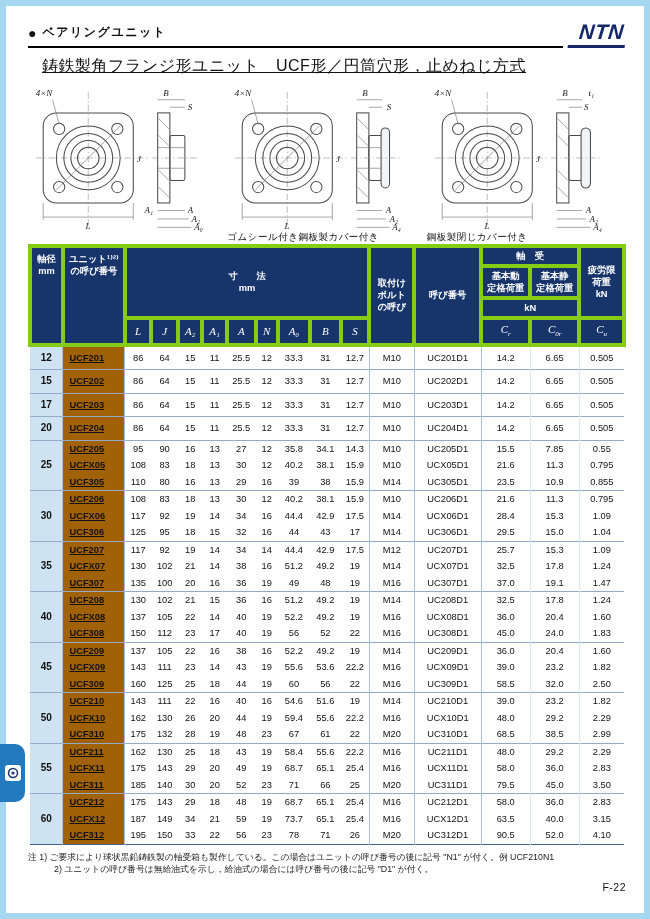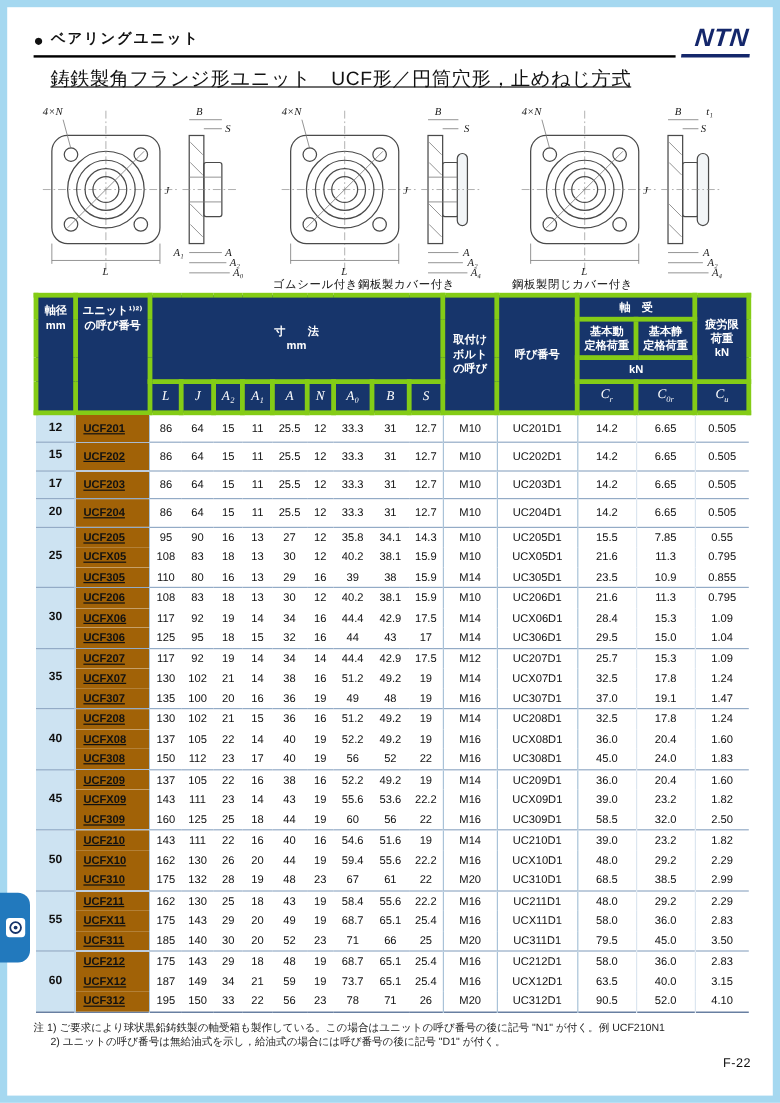--- a/index.html
+++ b/index.html
@@ -43,21 +43,21 @@
   tbody td.size{background:#cde3f2;font-weight:bold;font-size:10px;vertical-align:middle;}
   tbody td.unit{background:#a16207;font-weight:bold;text-align:left;padding-left:6px;text-decoration:underline;}
   tbody .bR{border-right:1px solid #a9c2d8;}
   tbody td.load{border-left:1px solid #dce6f0;}
   tbody tr.gstart td{border-top:1px solid #93abc6;}
   tbody tr.single td{padding-top:4px;padding-bottom:4px;}
   table{border-bottom:1.5px solid #44608a;}
 
   
   .notes{margin-top:6px;font-size:8.8px;line-height:1.45;color:#222;}
-  .notes .n2{margin-left:14px;}
+  .notes .n2{margin-left:26px;}
   .pagenum{text-align:right;font-size:10.5px;margin-top:5px;letter-spacing:.5px;}
 
   
   .side-tab{position:absolute;left:0;top:744px;width:25px;height:58px;background:#2279bd;
             border-radius:0 10px 10px 0;z-index:10;display:flex;align-items:center;justify-content:center;}
 </style>
 </head>
 <body>
 
 <div class="frame"></div>

